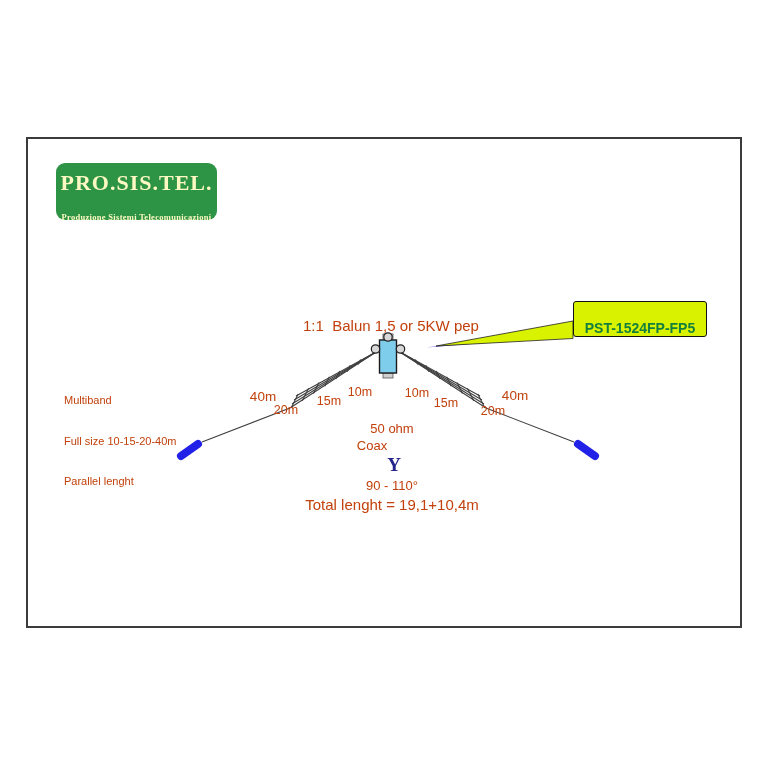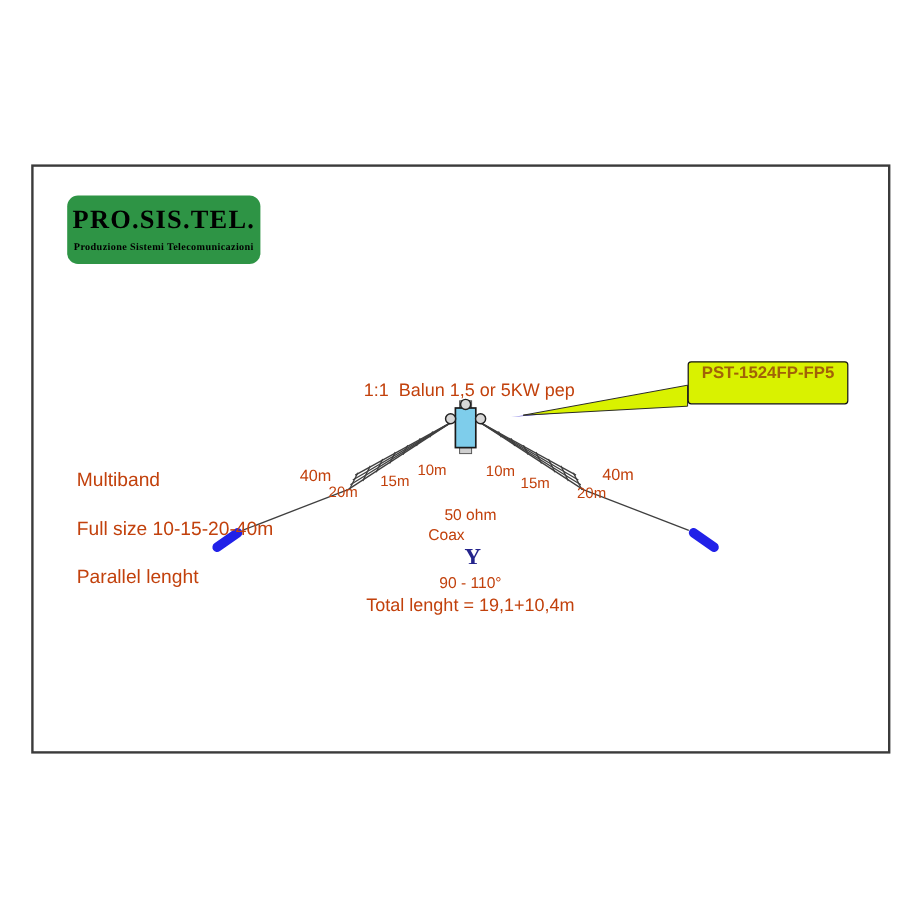--- a/index.html
+++ b/index.html
@@ -7,44 +7,44 @@
     width:768px;height:768px;position:relative;background:#ffffff;
     font-family:"Liberation Sans", sans-serif;overflow:hidden;
   }
   .abs{position:absolute;}
   .frame{
     left:26px;top:137px;width:716px;height:491px;
     border:2px solid #3b3b3b;box-sizing:border-box;background:#ffffff;
   }
   .logo{
     left:56px;top:163px;width:161px;height:57px;
-    background:#2E9445;border-radius:9px;color:#000000;text-align:center;
+    background:#2E9445;border-radius:9px;color:#fef9c3;text-align:center;
   }
   .logo-title{
     font-family:"Liberation Serif", serif;font-weight:bold;
     font-size:22px;letter-spacing:1px;margin-top:7px;
   }
   .logo-sub{
     font-family:"Liberation Serif", serif;font-weight:bold;
-    font-size:8.5px;margin-top:4px;letter-spacing:0.3px;
+    font-size:8.5px;margin-top:16px;letter-spacing:0.3px;
   }
   .lbl{
     position:absolute;font-weight:normal;color:#c2410c;white-space:pre;
   }
   .ctr{transform:translateX(-50%);}
   .balun-title{font-size:15px;}
-  .desc{font-size:16px;line-height:13.5px;}
+  .desc{font-size:11px;line-height:13.5px;}
   .wire-lbl{font-size:12.5px;}
   .feed-lbl{font-size:13px;}
   .total-lbl{font-size:15px;}
   .callout-box{
     left:573px;top:301px;width:134px;height:36px;
     background:#D9F200;border:1.5px solid #111111;border-radius:3px;
-    box-sizing:border-box;display:flex;align-items:flex-start;justify-content:center;
-    font-weight:bold;font-size:14px;color:#a16207;
+    box-sizing:border-box;display:flex;align-items:flex-end;justify-content:center;
+    font-weight:bold;font-size:14px;color:#15803d;
   }
   .connector{
     font-family:"Liberation Serif", serif;font-weight:bold;
     font-size:19px;color:#24248c;line-height:19px;
   }
   svg{position:absolute;left:0;top:0;}
   .wire{stroke:#3f3f3f;stroke-width:1.1;fill:none;}
   .insulator{stroke:#2121E8;stroke-width:8;stroke-linecap:round;}
 </style>
 </head>

